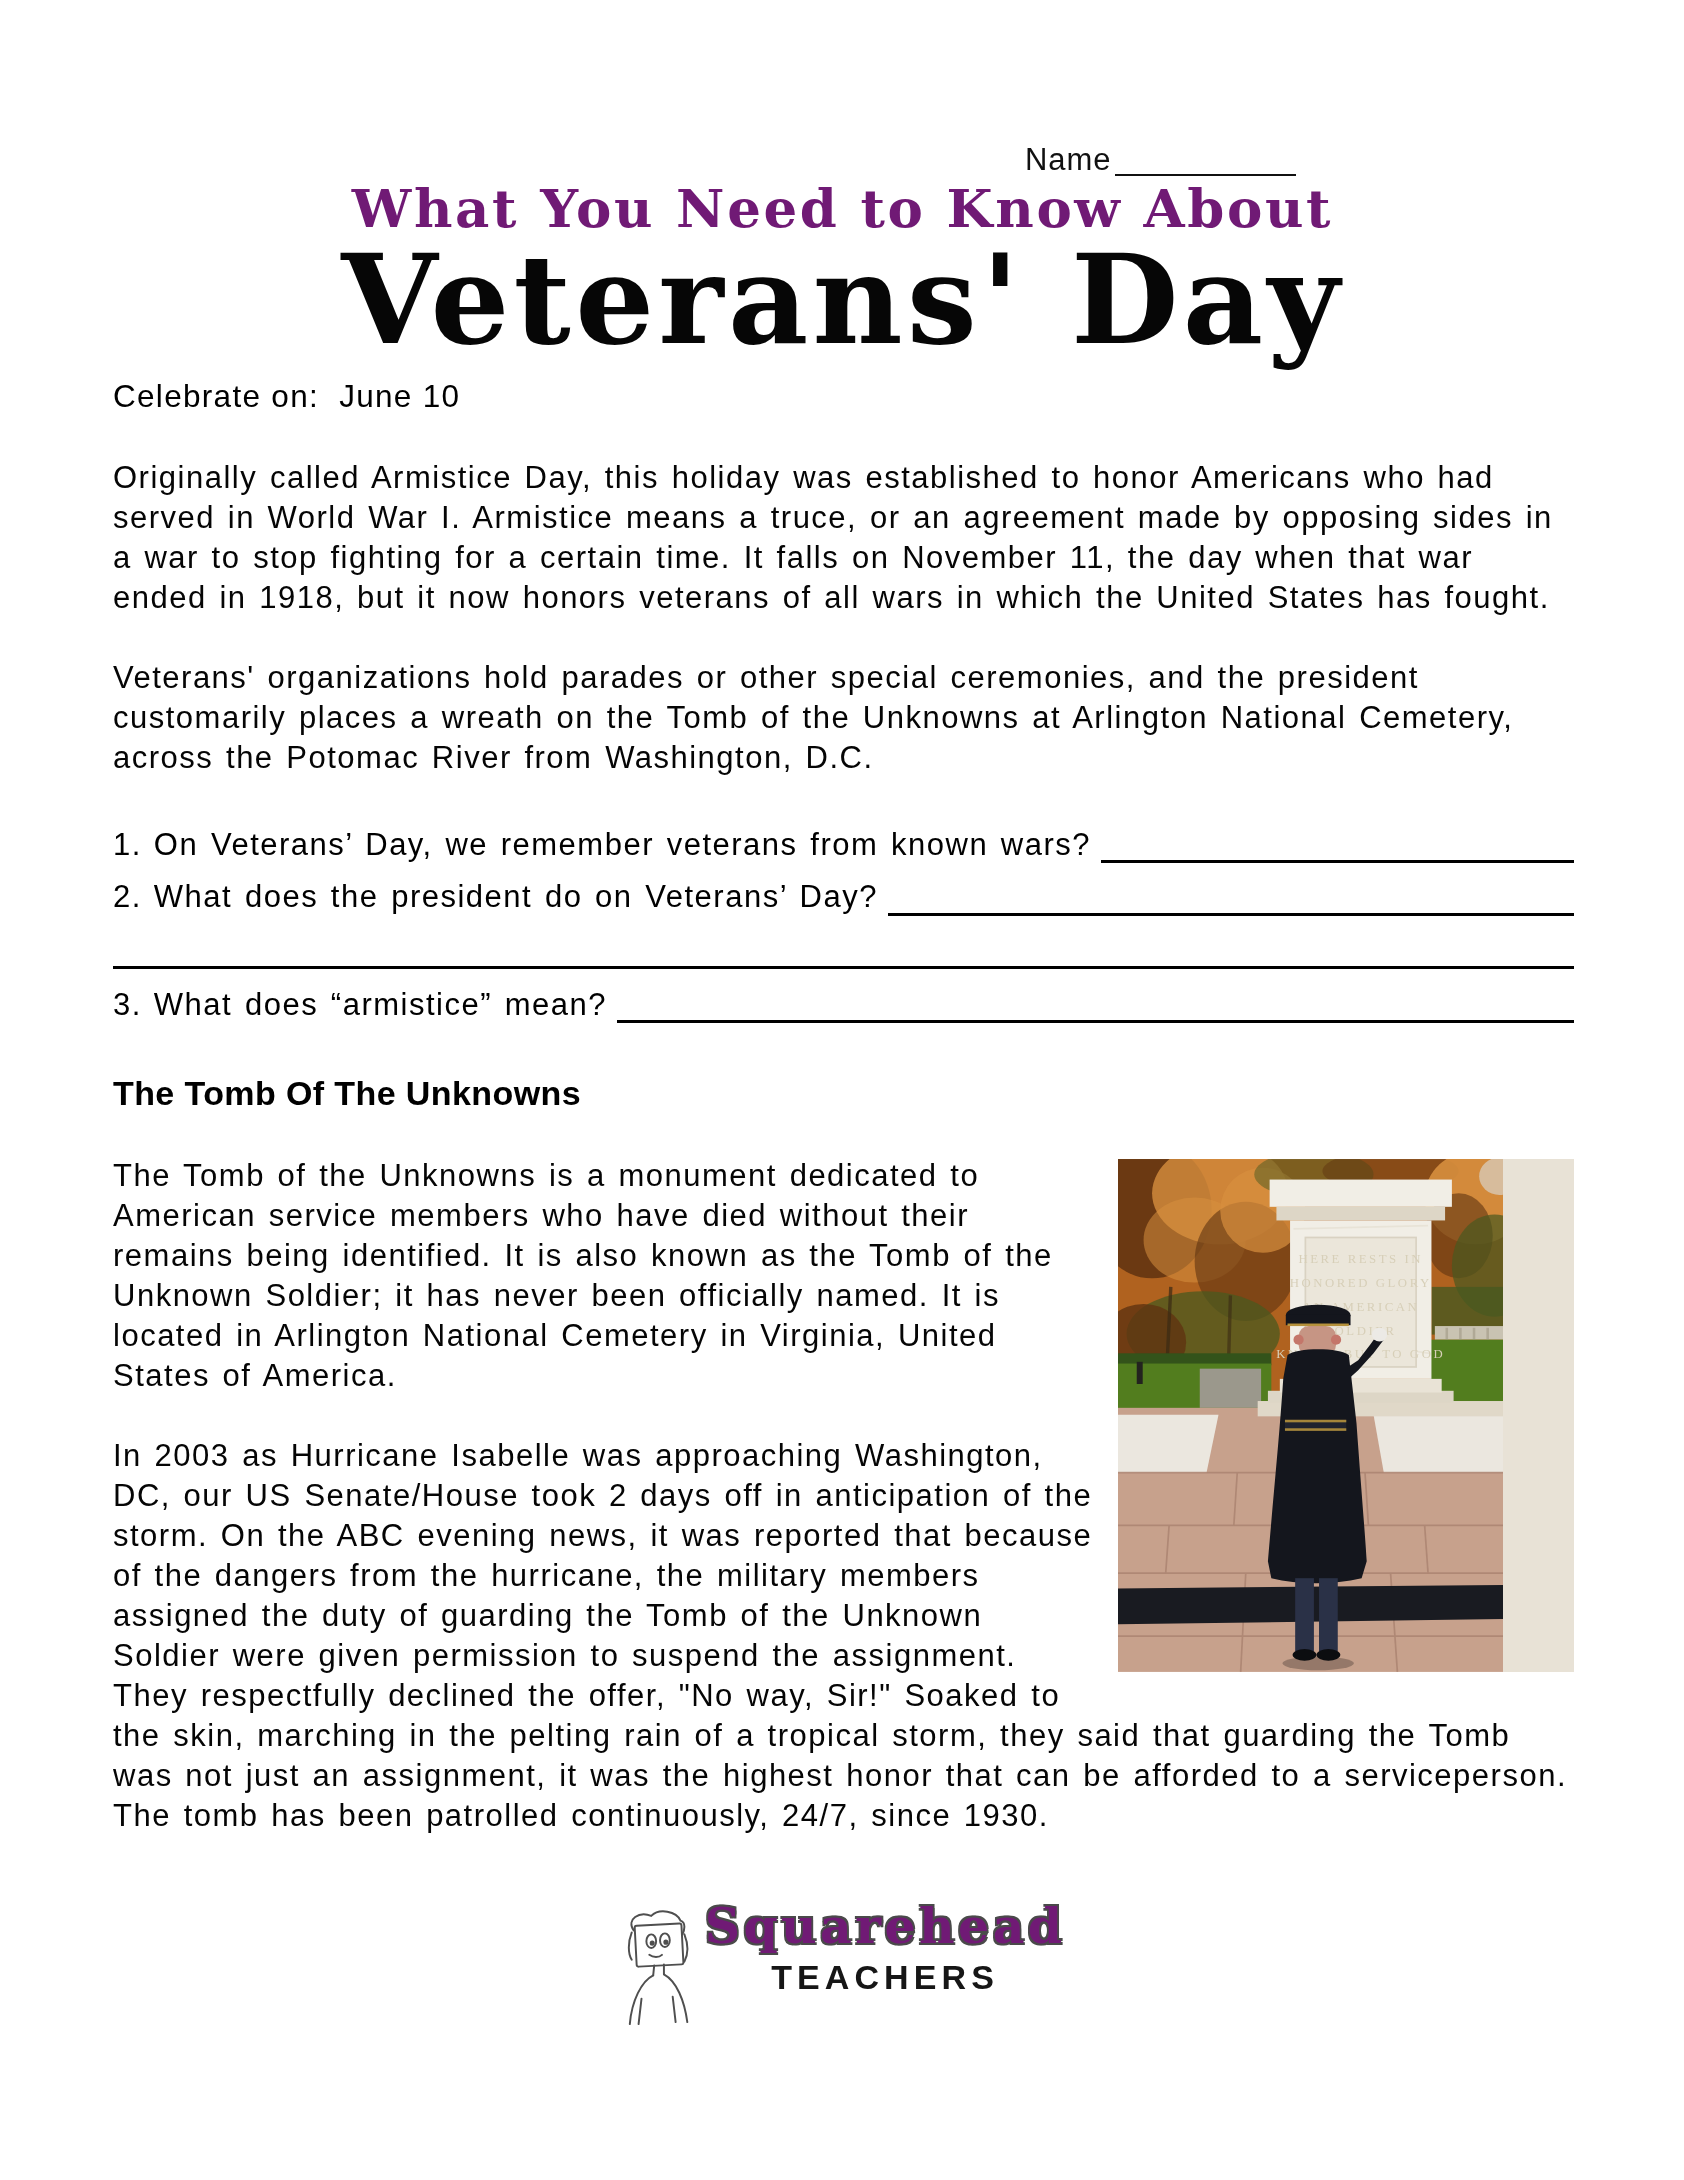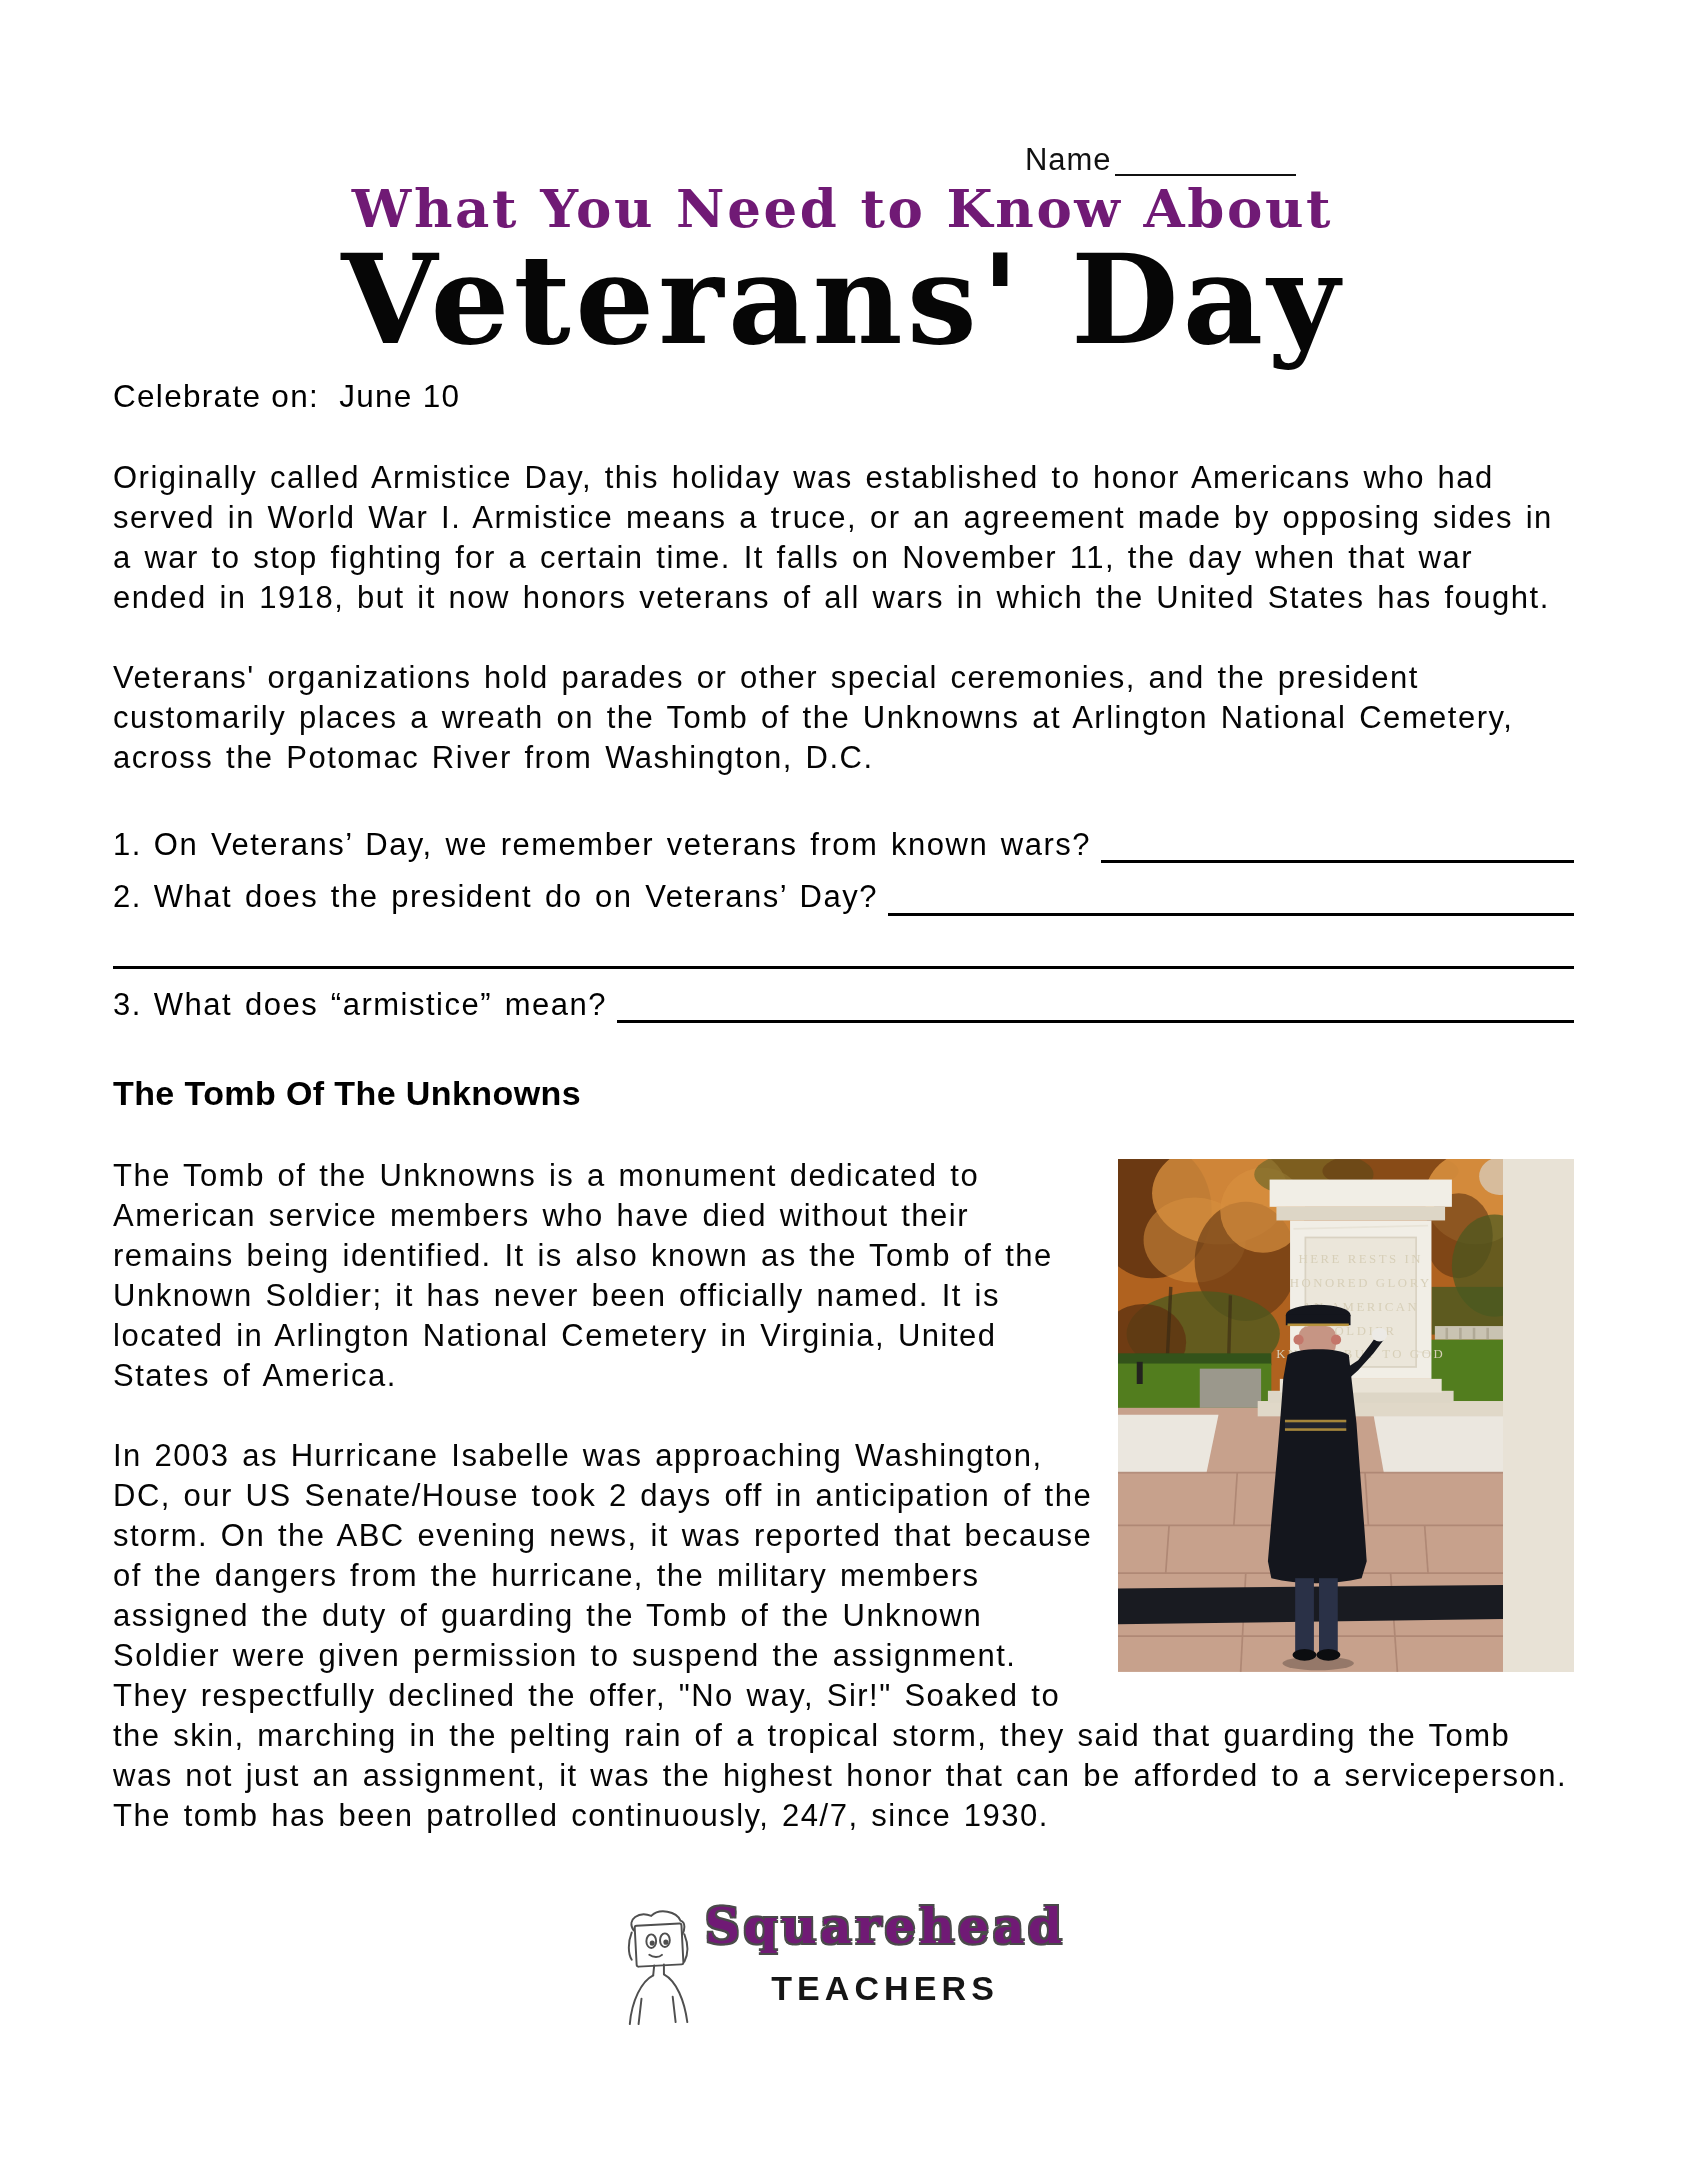--- a/index.html
+++ b/index.html
@@ -59,21 +59,21 @@
   
   .logo{margin-top:66px;display:flex;justify-content:center;align-items:flex-start;}
   .logo-figure{margin-right:5.1px;margin-top:6.8px;}
   .logo-text{text-align:center;}
   .logo-brand{
     font-family:"DejaVu Serif",serif;font-weight:bold;font-size:49px;line-height:1.0;
     color:#701a75;letter-spacing:3.4px;
     text-shadow:-1.7px -1.7px 0 #4a4a4a,1.7px -1.7px 0 #4a4a4a,-1.7px 1.7px 0 #4a4a4a,1.7px 1.7px 0 #4a4a4a,0 0 1.7px #4a4a4a;
   }
   .logo-sub{
-    font-size:34px;font-weight:bold;letter-spacing:5.1px;color:#161616;margin-top:18px;
+    font-size:34px;font-weight:bold;letter-spacing:5.1px;color:#161616;margin-top:7px;
     font-family:"Liberation Sans",sans-serif;
   }
   
   .c-fol-base{fill:var(--foliage_base);}
   .c-fol-light{fill:var(--foliage_light);}
   .c-fol-dark{fill:var(--foliage_dark);}
   .c-fol-green{fill:var(--foliage_green);}
   .c-balu{fill:var(--balustrade);}
   .c-grass{fill:var(--grass);}
   .c-grass-dark{fill:var(--grass_dark);}

